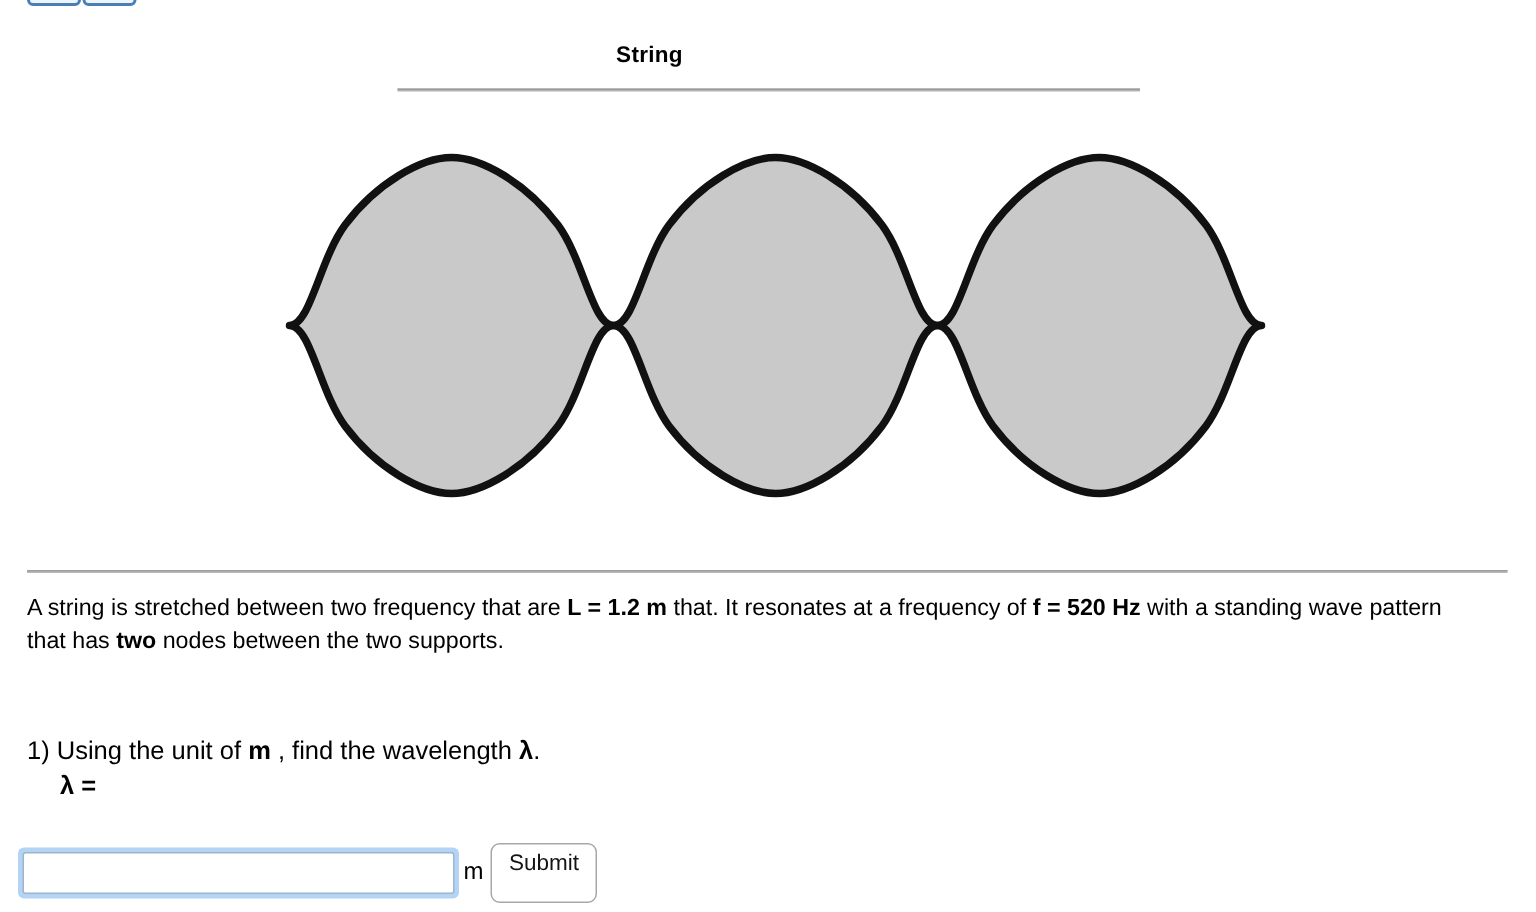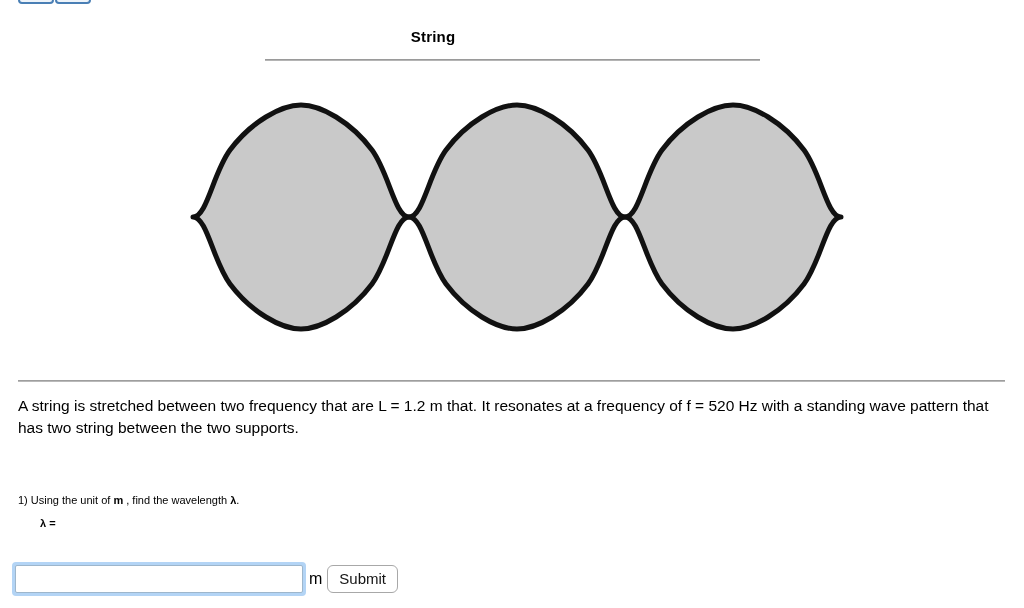--- a/index.html
+++ b/index.html
@@ -82,28 +82,28 @@
 
   
   .statement {
     position: absolute;
     left: 18px;
     top: 395px;
     width: 972px;
     font-size: 15.5px;
     line-height: 22px;
   }
-  .statement b { font-weight: normal; }
+  .statement b { font-weight: bold; }
 
   
   .question {
     position: absolute;
     left: 18px;
     top: 489px;
-    font-size: 11px;
+    font-size: 17px;
     line-height: 23px;
   }
   .question .lam-line {
     display: block;
     margin-left: 22px;
     font-weight: bold;
   }
   .question b { font-weight: bold; }
 
   
@@ -139,21 +139,21 @@
     margin: 0 5px 0 3px;
     line-height: 1;
   }
   .submit-button {
     font-family: "Liberation Sans", sans-serif;
     font-size: 15px;
     color: #141414;
     background: #ffffff;
     border: 1px solid #a8a8a8;
     border-radius: 6px;
-    padding: 4px 11px 5px 11px;
+    padding: 4px 11px 17px 11px;
     cursor: pointer;
   }
 </style>
 </head>
 <body>
 
 <div class="toolbar-strip">
   <div class="toolbar-btn"></div>
   <div class="toolbar-btn"></div>
 </div>
@@ -170,21 +170,21 @@
     <path d="M 224,122 C 238,122 244,78 261,55 C 282,27 312,10 332,10 C 352,10 382,27 403,55 C 420,78 426,122 440,122
              C 426,122 420,166 403,189 C 382,217 352,234 332,234 C 312,234 282,217 261,189 C 244,166 238,122 224,122 Z" fill="#c9c9c9" stroke="#111111" stroke-width="5" stroke-linejoin="round"></path>
 
     <path d="M 440,122 C 454,122 460,78 477,55 C 498,27 528,10 548,10 C 568,10 598,27 619,55 C 636,78 642,122 656,122
              C 642,122 636,166 619,189 C 598,217 568,234 548,234 C 528,234 498,217 477,189 C 460,166 454,122 440,122 Z" fill="#c9c9c9" stroke="#111111" stroke-width="5" stroke-linejoin="round"></path>
   </svg>
 </div>
 
 <div class="section-rule"></div>
 
-<div class="statement"><span>A string is stretched between two frequency that are </span><b>L = 1.2 m</b><span> that. It resonates at a frequency of </span><b>f = 520 Hz</b><span> with a standing wave pattern that has </span><b>two</b><span> string between the two supports.</span></div>
+<div class="statement"><span>A string is stretched between two frequency that are </span><b>L = 1.2 m</b><span> that. It resonates at a frequency of </span><b>f = 520 Hz</b><span> with a standing wave pattern that has </span><b>two</b><span> nodes between the two supports.</span></div>
 
 <div class="question"><span>1)</span><span> Using the unit of </span><b>m</b><span> , find the wavelength </span><b>λ</b><span>.</span>
   <span class="lam-line">λ =</span>
 </div>
 
 <div class="answer-row">
   <span class="field-glow">
     <input class="answer-input" type="text" value="" style="">
   </span>
   <span class="unit-label">m</span>

